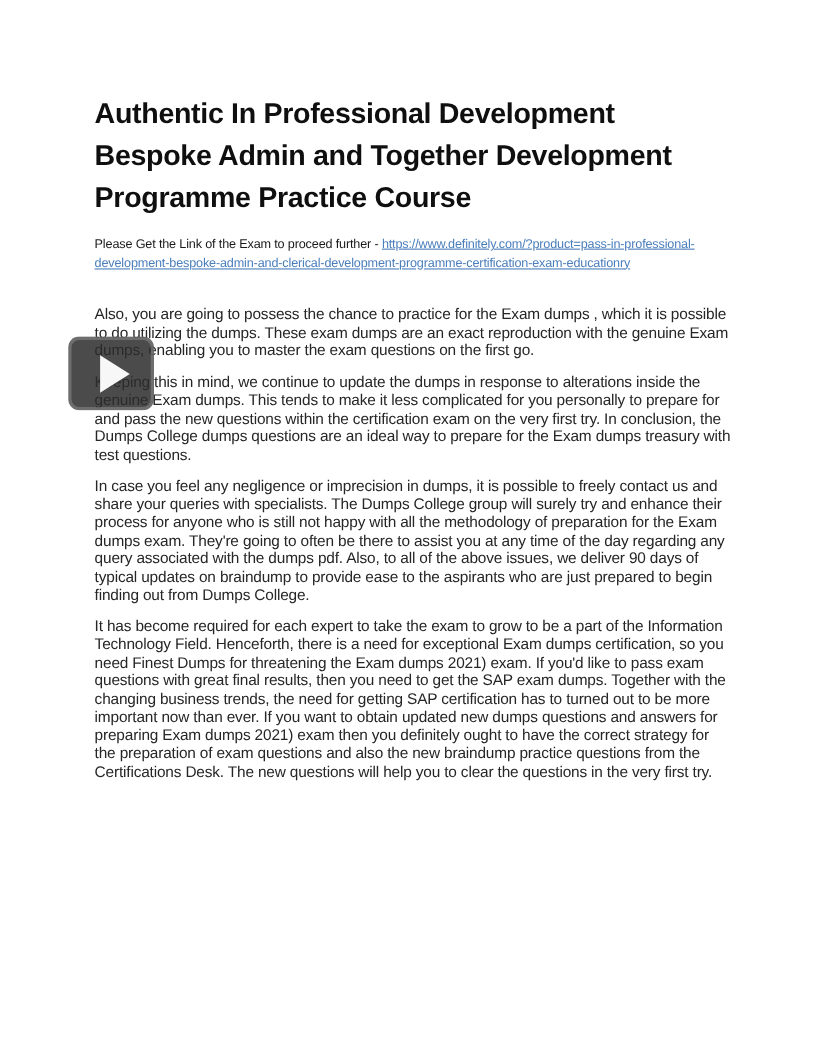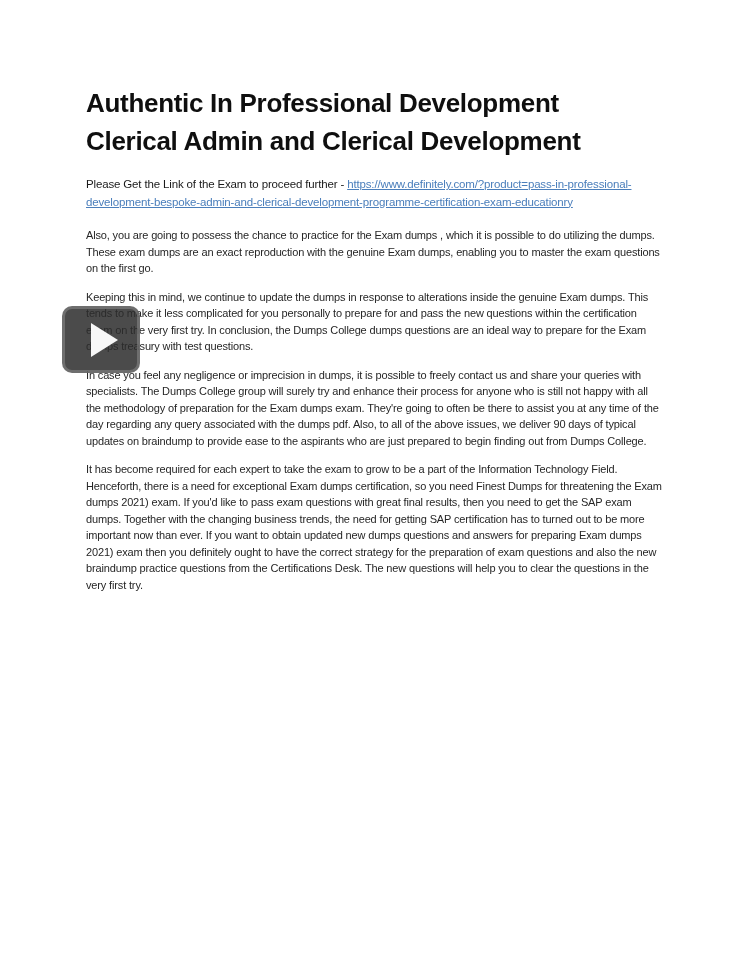--- a/index.html
+++ b/index.html
@@ -44,23 +44,23 @@
     font-weight: 400;
     color: #1a1a1a;
   }
   .link-paragraph a {
     color: #4a7ebb;
     text-decoration: underline;
     cursor: pointer;
   }
 
   .body-copy {
-    margin-top: 16px;
+    margin-top: 28px;
     width: 578px;
-    font-size: 11px;
+    font-size: 14px;
     line-height: 16.5px;
     letter-spacing: -0.15px;
     color: #262626;
   }
   .body-copy p {
     margin: 0 0 12px 0;
   }
 
   .play-button {
     position: absolute;
@@ -88,21 +88,22 @@
     margin-left: 7px;
   }
 </style>
 </head>
 <body>
 
 <div class="page">
 
   <h1 class="page-title">
     <span class="title-line">Authentic In Professional Development</span>
-    <span class="title-line">Clerical Admin and Clerical Development</span>
+    <span class="title-line">Bespoke Admin and Together Development</span>
+    <span class="title-line">Programme Practice Course</span>
   </h1>
 
   <p class="link-paragraph">
     <strong>Please Get the Link of the Exam to proceed further -</strong>
     <a href="#">https://www.definitely.com/?product=pass-in-professional-development-bespoke-admin-and-clerical-development-programme-certification-exam-educationry</a>
   </p>
 
   <div class="body-copy">
     <p>Also, you are going to possess the chance to practice for the Exam dumps , which it is possible to do utilizing the dumps. These exam dumps are an exact reproduction with the genuine Exam dumps, enabling you to master the exam questions on the first go.</p>
     <p>Keeping this in mind, we continue to update the dumps in response to alterations inside the genuine Exam dumps. This tends to make it less complicated for you personally to prepare for and pass the new questions within the certification exam on the very first try. In conclusion, the Dumps College dumps questions are an ideal way to prepare for the Exam dumps treasury with test questions.</p>

